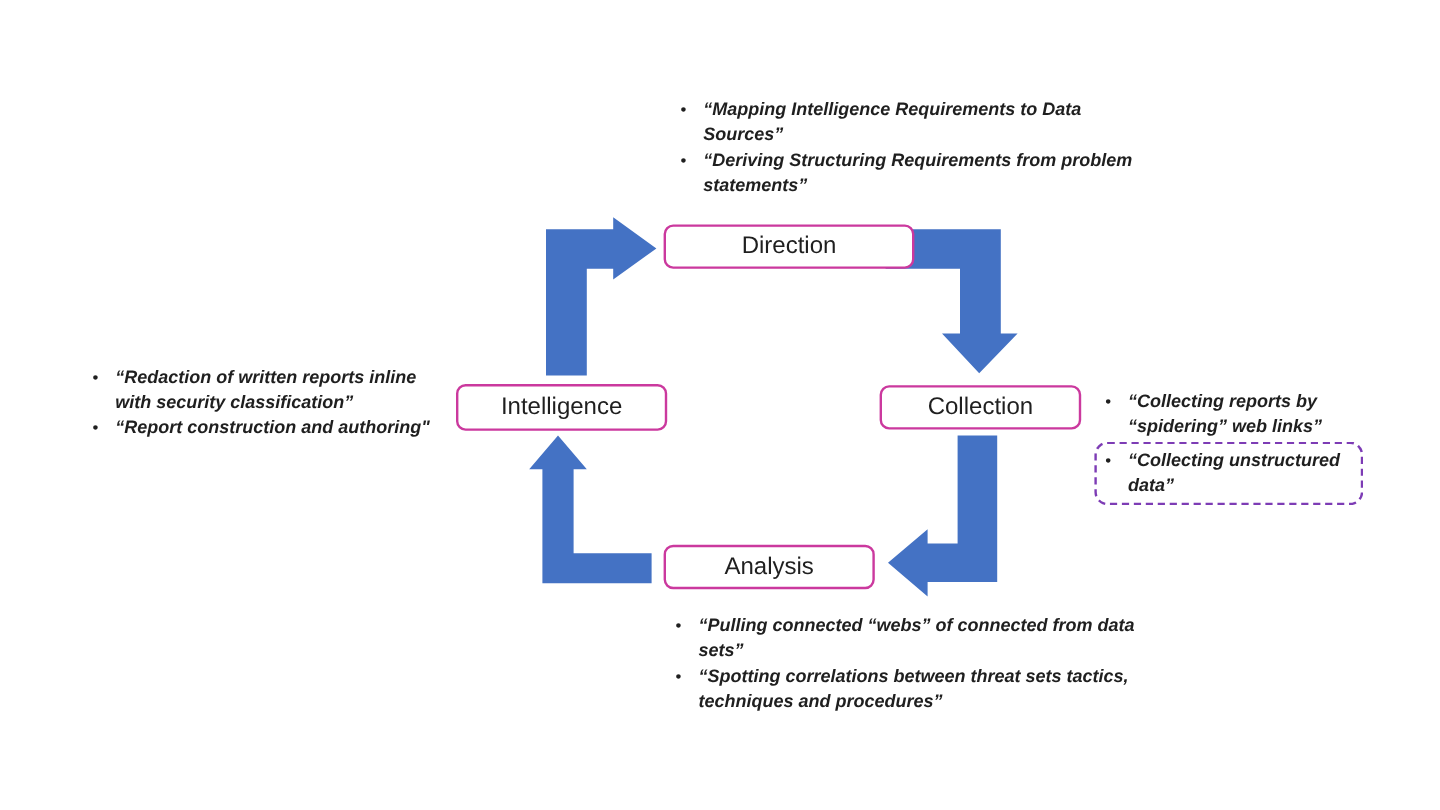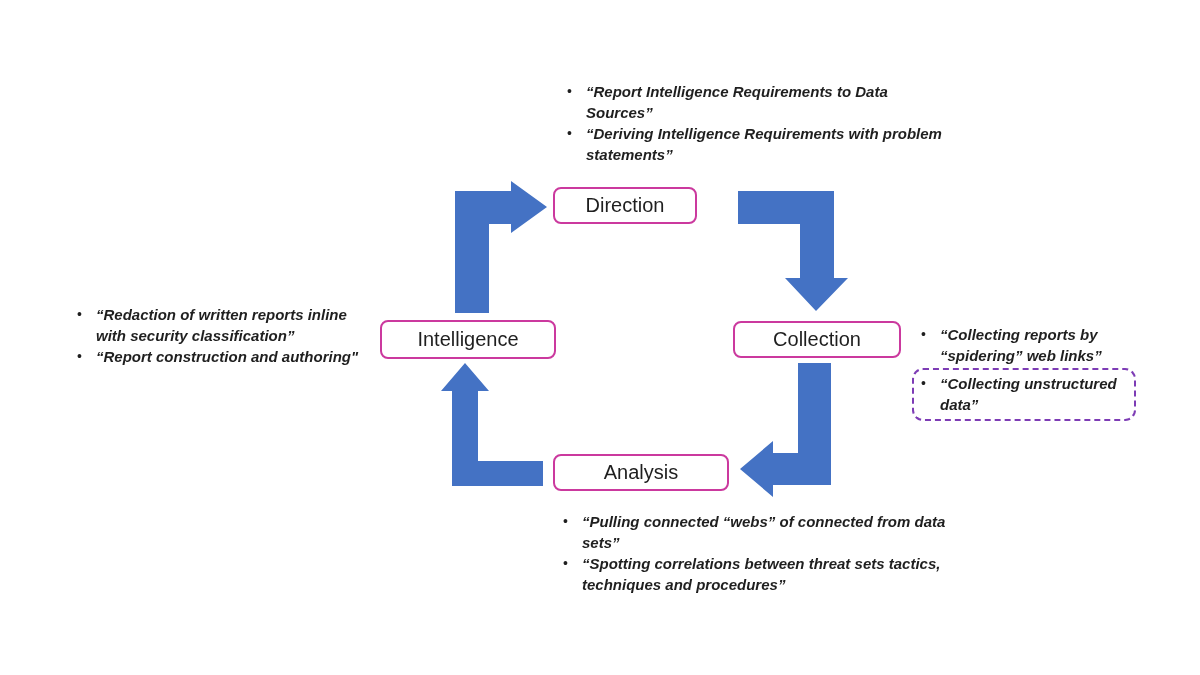--- a/index.html
+++ b/index.html
@@ -78,45 +78,45 @@
 
 <div class="canvas">
 
   <svg class="arrows-layer" viewBox="0 0 1200 675" aria-hidden="true">
     <polygon class="arrow" points="455,313 455,191 511,191 511,181 547,207 511,233 511,224 489,224 489,313"></polygon>
     <polygon class="arrow" points="738,191 834,191 834,278 848,278 816,311 785,278 800,278 800,224 738,224"></polygon>
     <polygon class="arrow" points="798,363 831,363 831,485 773,485 773,497 740,469 773,441 773,453 798,453"></polygon>
     <polygon class="arrow" points="543,461 478,461 478,391 489,391 465,363 441,391 452,391 452,486 543,486"></polygon>
   </svg>
 
-  <div class="stage-box" style="left:553px; top:187px; width:144px; height:37px;">
+  <div class="stage-box" style="left:553px; top:187px; width:209px; height:37px;">
     <span class="stage-label">Direction</span>
   </div>
 
   <div class="stage-box" style="left:553px; top:454px; width:176px; height:37px;">
     <span class="stage-label">Analysis</span>
   </div>
 
   <div class="stage-box" style="left:733px; top:321px; width:168px; height:37px;">
     <span class="stage-label">Collection</span>
   </div>
 
   <div class="stage-box" style="left:380px; top:320px; width:176px; height:39px;">
     <span class="stage-label">Intelligence</span>
   </div>
 
   <div class="note" style="left:560px; top:81px; width:420px;">
     <div class="note-item">
       <span class="bullet">•</span>
-      <span class="note-text">“Report Intelligence Requirements to Data
+      <span class="note-text">“Mapping Intelligence Requirements to Data
 Sources”</span>
     </div>
     <div class="note-item">
       <span class="bullet">•</span>
-      <span class="note-text">“Deriving Intelligence Requirements with problem
+      <span class="note-text">“Deriving Structuring Requirements from problem
 statements”</span>
     </div>
   </div>
 
   <div class="note" style="left:912px; top:324px; width:228px;">
     <div class="note-item" style="padding-left:9px;">
       <span class="bullet">•</span>
       <span class="note-text">“Collecting reports by
 “spidering” web links”</span>
     </div>

